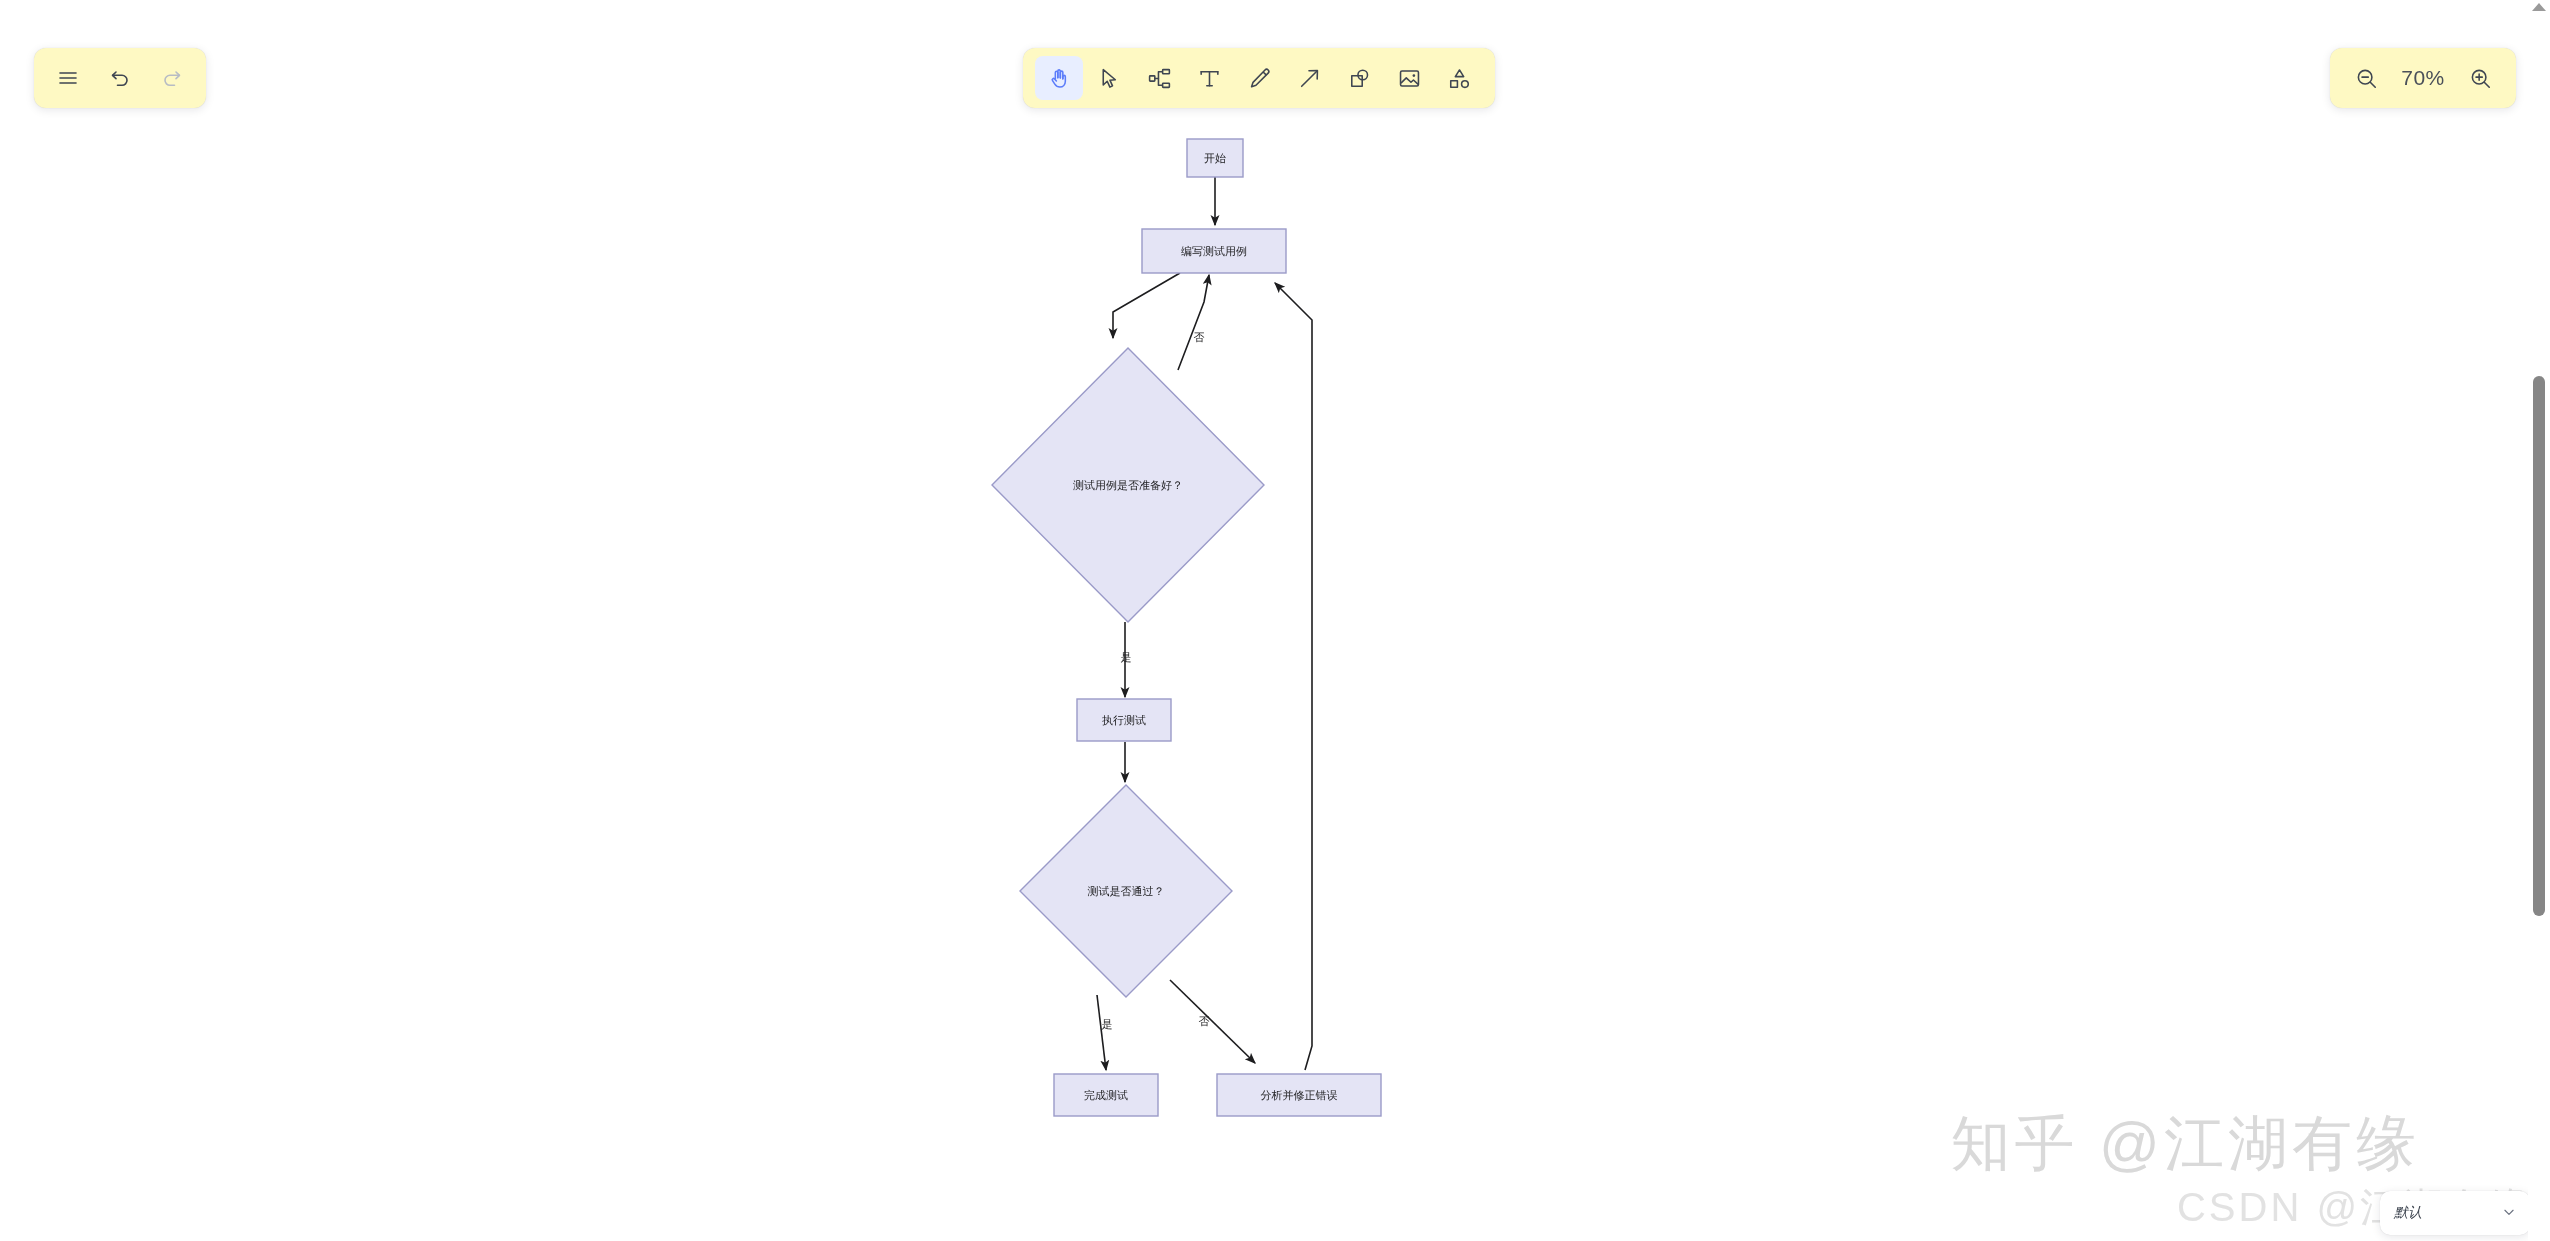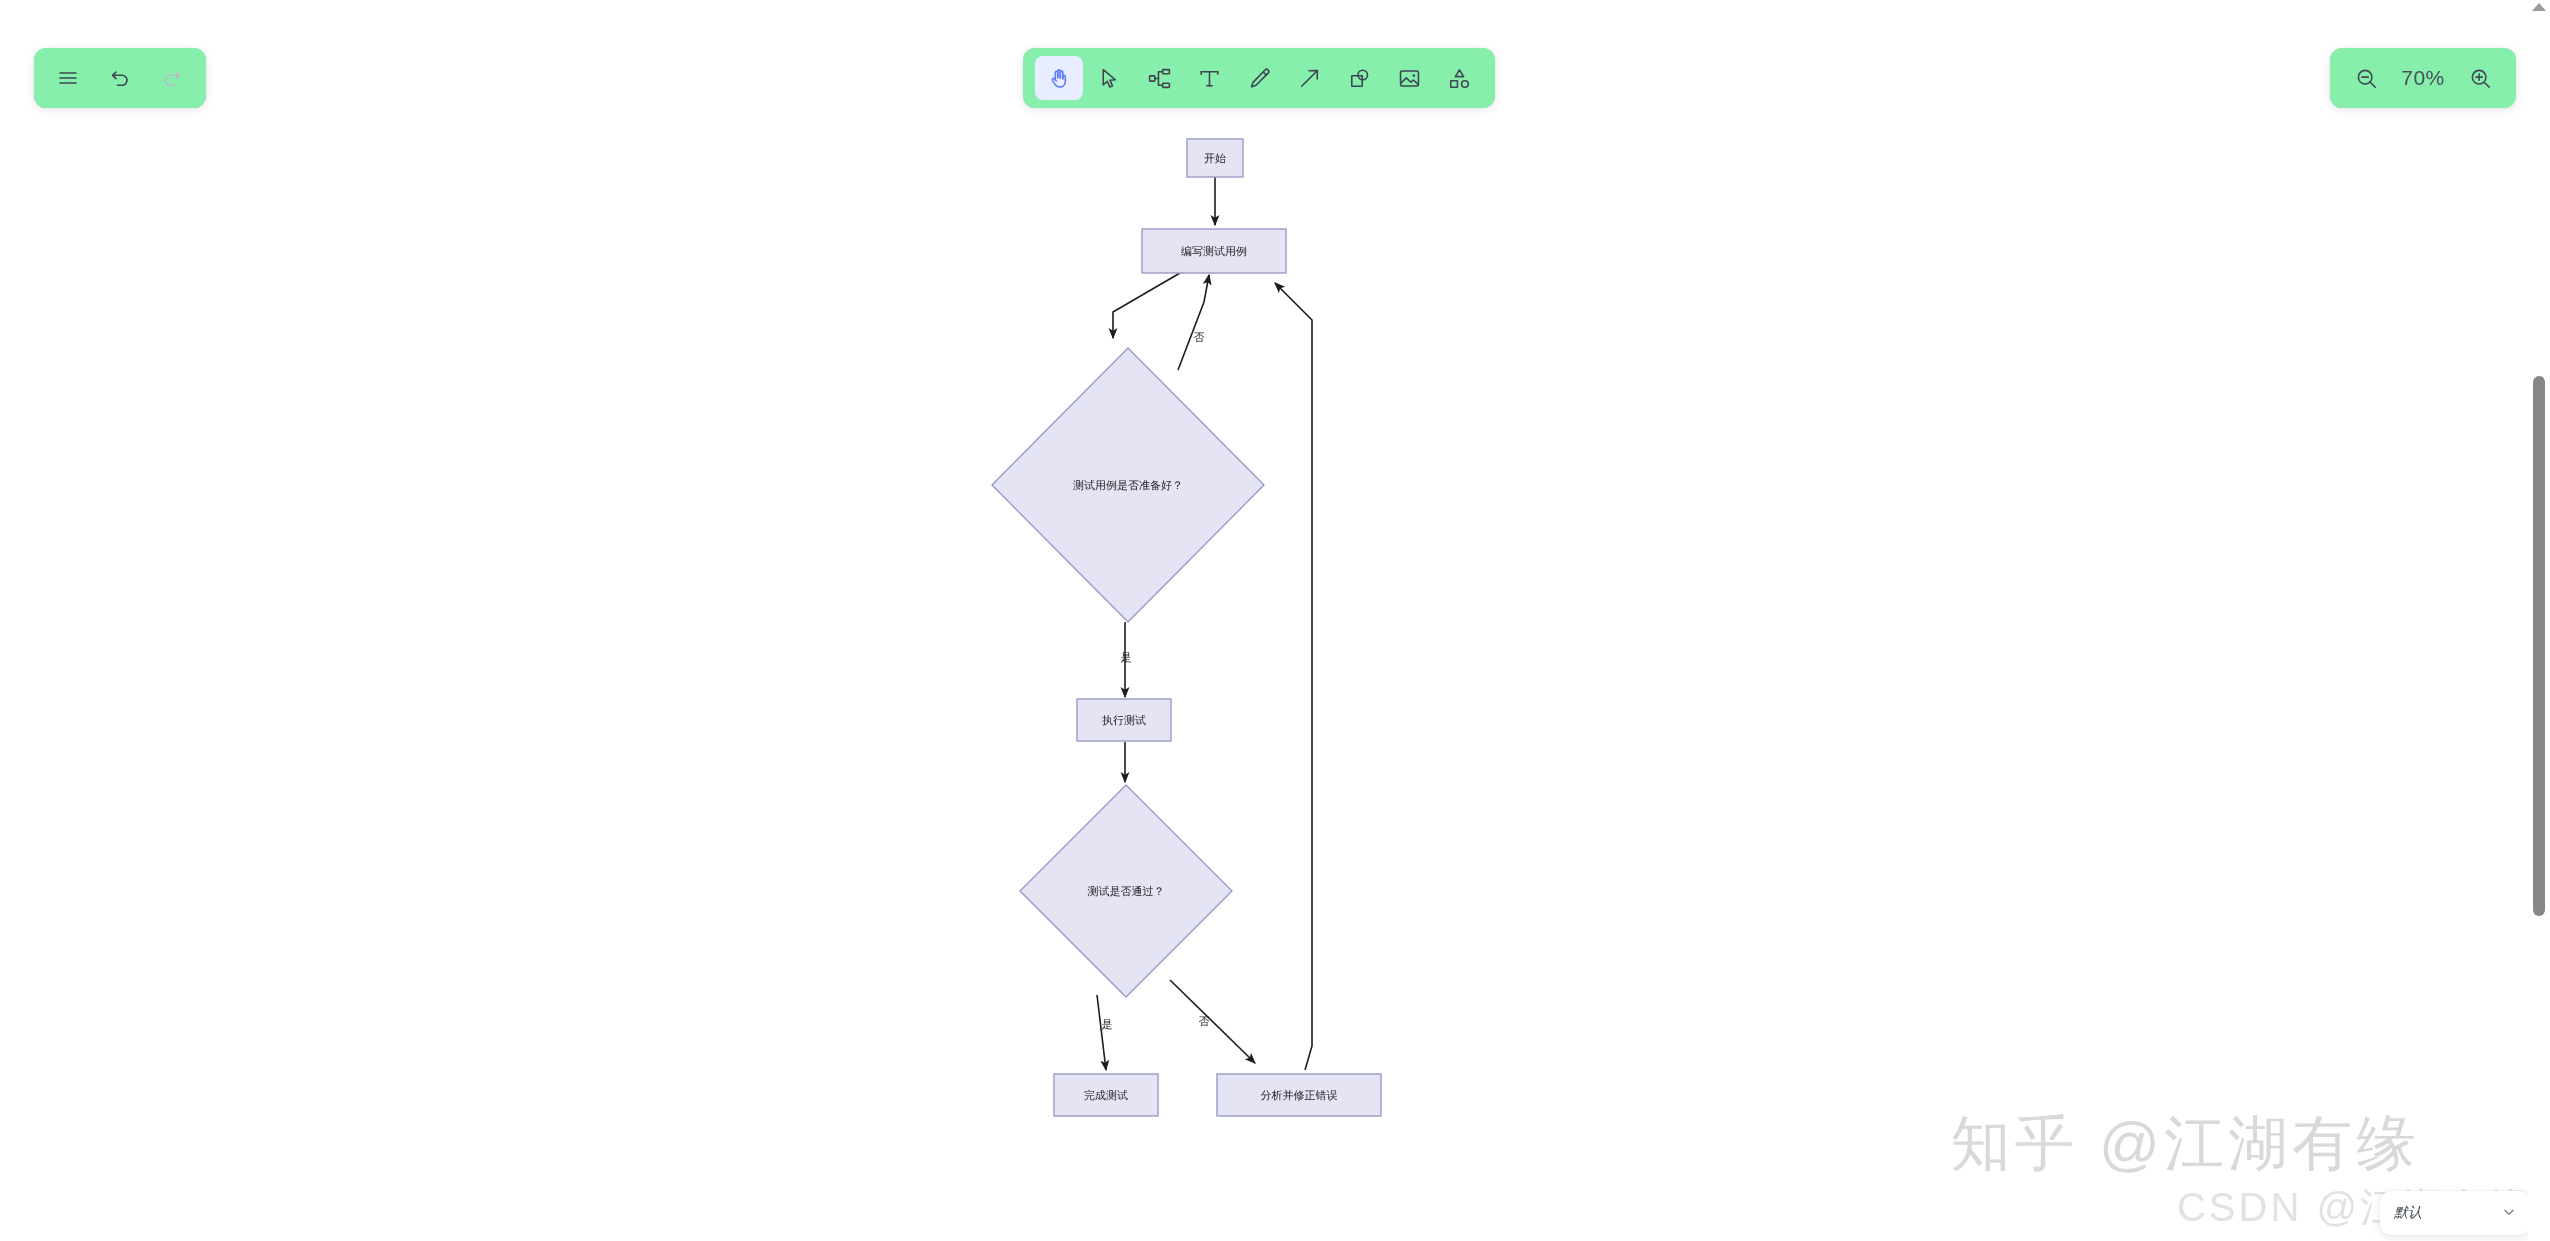--- a/index.html
+++ b/index.html
@@ -27,21 +27,21 @@
     position: absolute;
     left: 0;
     top: 0;
     width: 2550px;
     height: 1241px;
   }
 
   
   .panel {
     position: absolute;
-    background: #86efac;
+    background: #fef9c3;
     border-radius: 12px;
     box-shadow: 0 2px 10px rgba(16, 24, 40, 0.10), 0 0 1px rgba(16,24,40,0.18);
     display: flex;
     align-items: center;
     box-sizing: border-box;
   }
 
   #history-panel {
     left: 34px;
     top: 48px;

